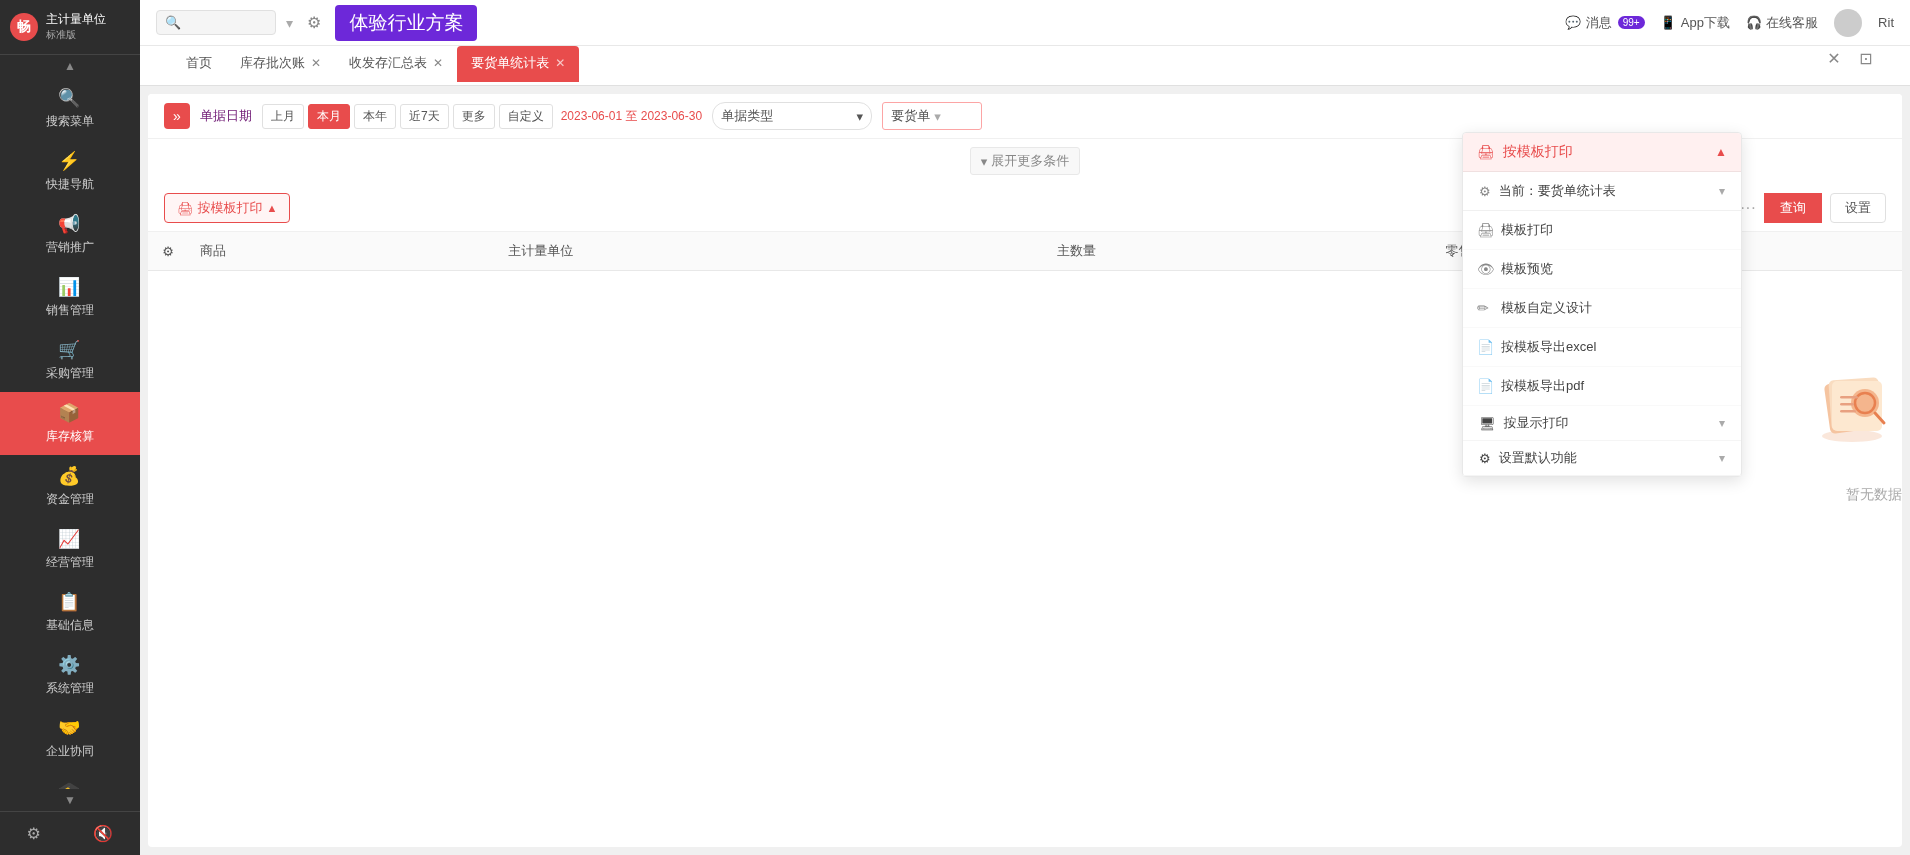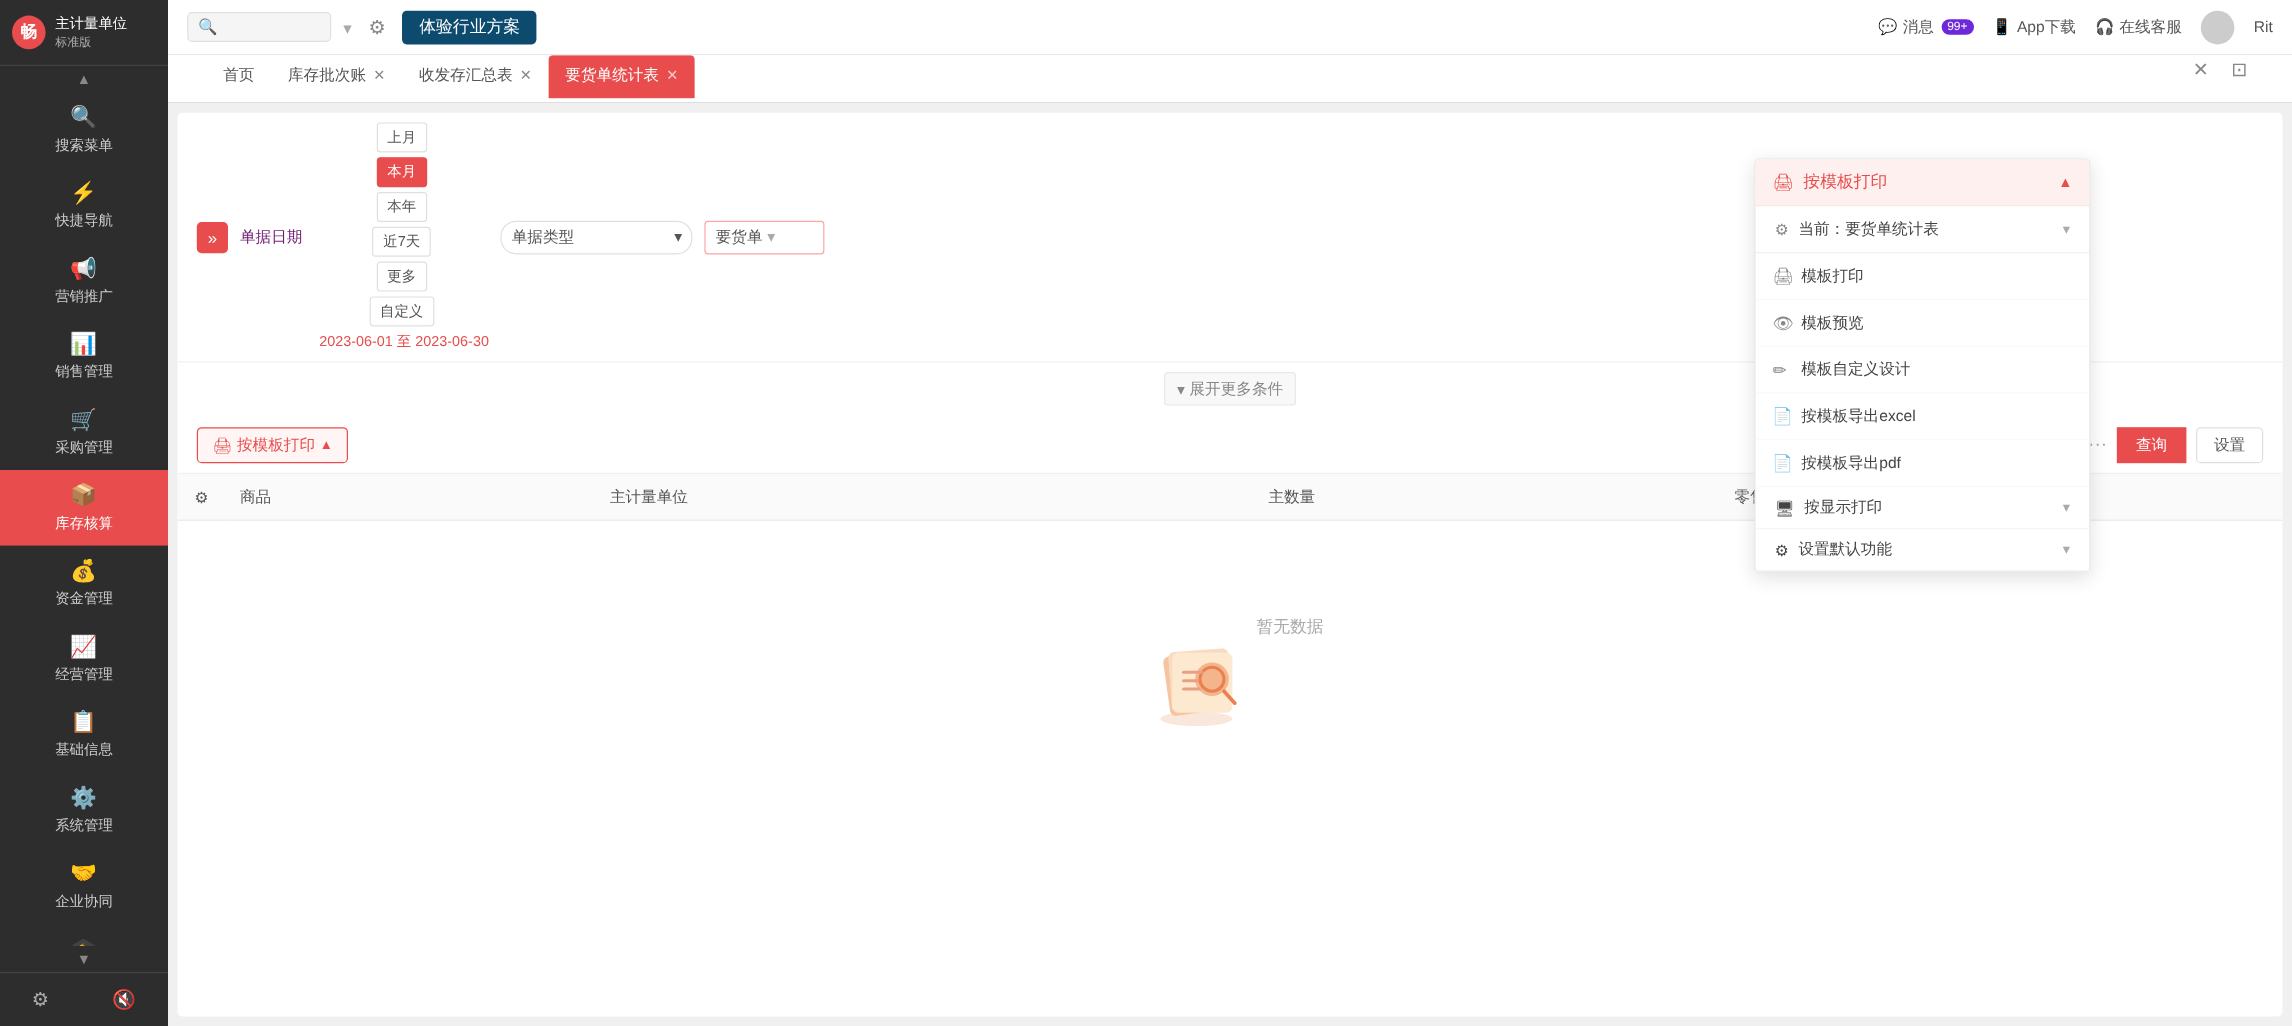--- a/index.html
+++ b/index.html
@@ -110,25 +110,25 @@
     .topbar-search input {
       border: none;
       background: transparent;
       outline: none;
       font-size: 12px;
       width: 80px;
       color: #999;
     }
     .topbar-gear { color: #888; cursor: pointer; font-size: 16px; padding: 4px; }
     .topbar-trial {
-      background: #0c4a6e;
+      background: #6d28d9;
       color: white;
       padding: 5px 14px;
       border-radius: 4px;
-      font-size: 14px;
+      font-size: 19px;
       cursor: pointer;
       border: none;
     }
     .topbar-spacer { flex: 1; }
     .topbar-actions {
       display: flex;
       align-items: center;
       gap: 16px;
     }
     .topbar-action {
@@ -246,21 +246,20 @@
       align-items: center;
       justify-content: center;
       cursor: pointer;
       font-size: 14px;
     }
     .filter-label { color: #701a75; font-size: 13px; }
     .filter-date-btns {
       display: flex;
       align-items: center;
       gap: 4px;
-      flex-direction: column;
     }
     .date-btn {
       padding: 3px 8px;
       border: 1px solid #e0e0e0;
       border-radius: 3px;
       font-size: 12px;
       color: #555;
       cursor: pointer;
       background: #fff;
     }
@@ -395,22 +394,22 @@
       font-weight: 500;
       color: #555;
       text-align: left;
       font-size: 13px;
     }
     thead th:first-child { width: 40px; text-align: center; }
 
     
     .empty-state {
       display: flex;
-      flex-direction: row;
-      align-items: flex-start;
+      flex-direction: column;
+      align-items: flex-end;
       justify-content: center;
       padding: 80px 0;
       color: #aaa;
     }
     .empty-icon {
       font-size: 80px;
       margin-bottom: 16px;
     }
     .empty-text { font-size: 14px; color: #aaa; }
 

